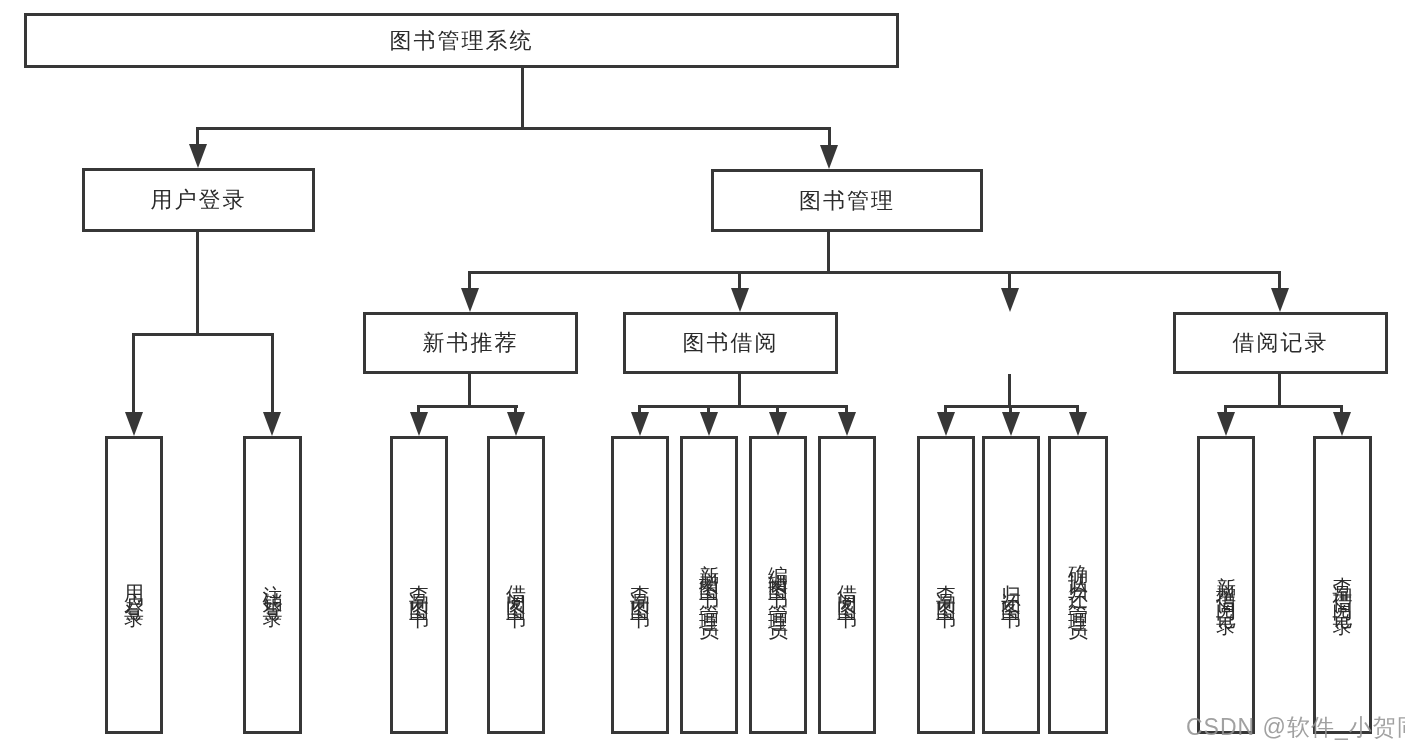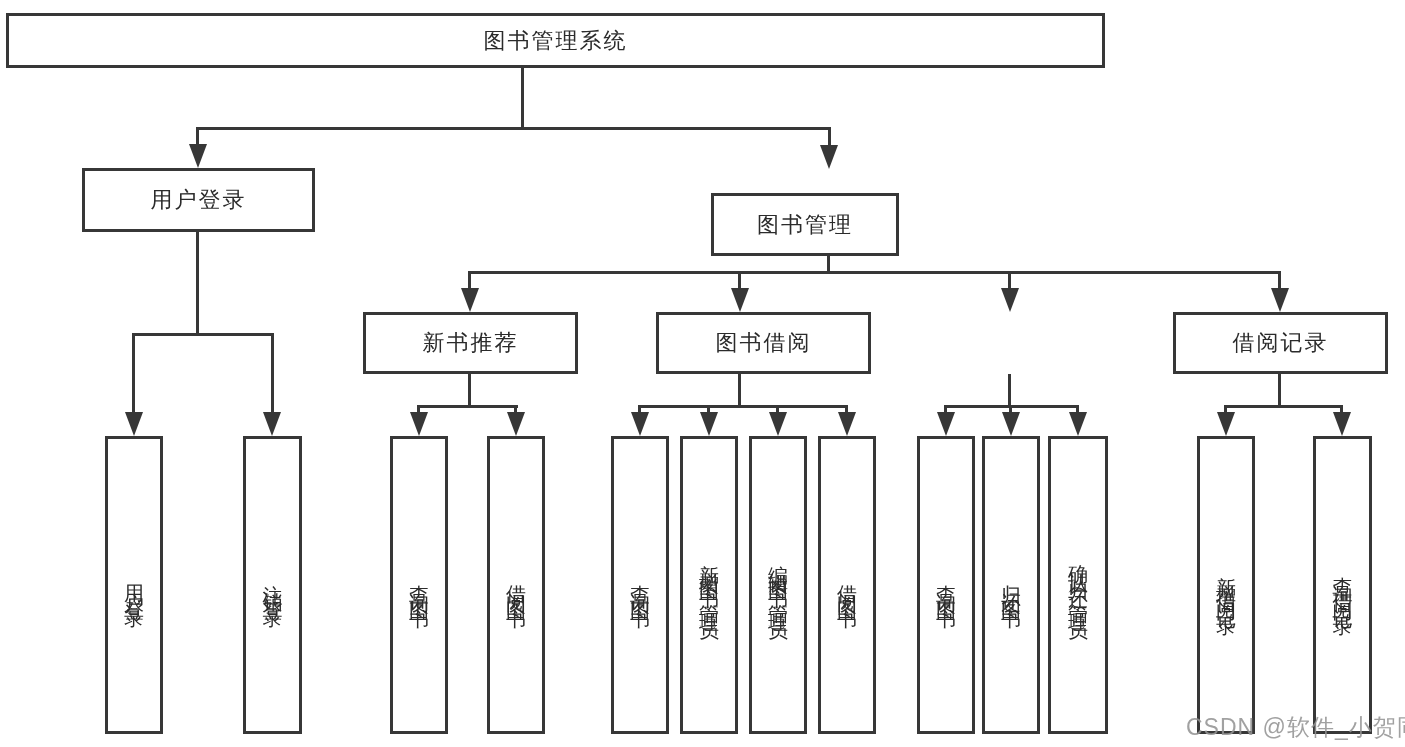--- a/index.html
+++ b/index.html
@@ -7,23 +7,23 @@
     position:relative;width:1405px;height:747px;background:#ffffff;
     font-family:"Liberation Sans","DejaVu Sans",sans-serif;overflow:hidden;
   }
   
   .node{
     position:absolute;box-sizing:border-box;background:#ffffff;
     border:3px solid #373737;color:#2b2b2b;
     display:flex;align-items:center;justify-content:center;
   }
   .hnode{font-size:22px;letter-spacing:2px;white-space:nowrap;}
-  .root{left:6px;top:13px;width:1099px;height:55px;}
+  .root{left:24px;top:13px;width:875px;height:55px;}
   .lv2a{left:82px;top:168px;width:233px;height:64px;}
-  .lv2b{left:711px;top:169px;width:188px;height:63px;margin-top:24px;}
+  .lv2b{left:711px;top:169px;width:272px;height:63px;}
   .lv3{top:312px;width:215px;height:62px;}
   .leaf{top:436px;height:298px;width:58px;}
   .vtext{
     writing-mode:vertical-rl;text-orientation:mixed;
     font-size:20px;letter-spacing:8px;line-height:1.15;white-space:nowrap;
   }
   
   .vline{position:absolute;width:3px;background:#373737;}
   .hline{position:absolute;height:3px;background:#373737;}
   .arrow{
@@ -107,21 +107,21 @@
   <div class="node hnode lv2a">
     <span>用户登录</span>
   </div>
   <div class="node hnode lv2b">
     <span>图书管理</span>
   </div>
 
   <div class="node hnode lv3" style="left:363px;">
     <span>新书推荐</span>
   </div>
-  <div class="node hnode lv3" style="left:656px;">
+  <div class="node hnode lv3" style="left:623px;">
     <span>图书借阅</span>
   </div>
   <div class="node hnode lv3" style="left:1173px;">
     <span>借阅记录</span>
   </div>
 
   <div class="node leaf" style="left:105px;">
     <span class="vtext">用户登录</span>
   </div>
   <div class="node leaf" style="left:243px;width:59px;">

